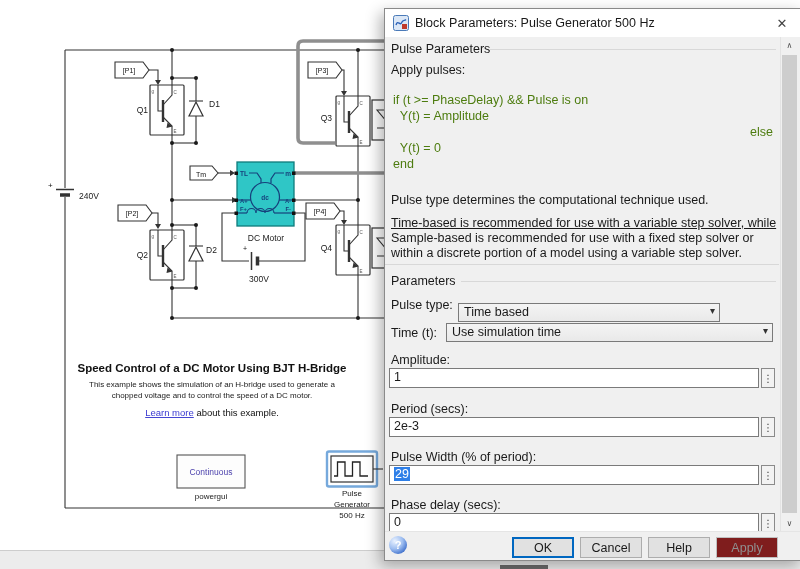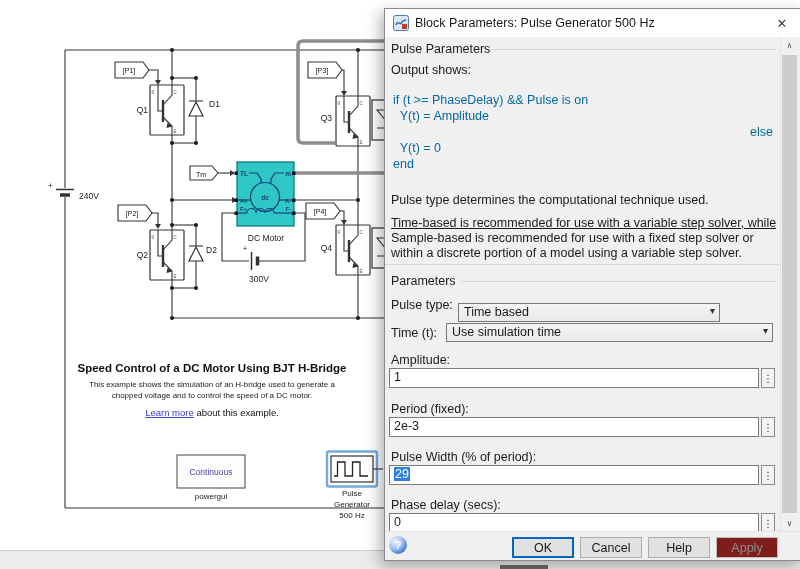--- a/index.html
+++ b/index.html
@@ -35,21 +35,21 @@
   #dialog{position:absolute;left:384px;top:8px;width:417px;height:551px;background:#f0f0f0;
     border:1px solid #8a8a8a;box-shadow:-4px 5px 14px rgba(0,0,0,.30);z-index:10;}
   .titlebar{position:absolute;left:0;top:0;width:417px;height:28px;background:#fff;}
   .sl-icon{position:absolute;left:8px;top:6px;}
   .dlg-title{position:absolute;left:30px;top:7px;font-size:12.5px;color:#191919;white-space:nowrap;}
   .close-btn{position:absolute;left:384px;top:2px;width:26px;height:24px;display:flex;
     align-items:center;justify-content:center;font-size:13px;color:#444;cursor:default;}
   .dlg-body{position:absolute;left:0;top:28px;width:417px;height:495px;overflow:hidden;background:#f0f0f0;}
   .lbl{position:absolute;font-size:12.5px;color:#1a1a1a;white-space:nowrap;}
   .hline{position:absolute;height:1px;background:#d8d8d8;}
-  .codeln{position:absolute;left:8px;width:380px;font-size:12.5px;color:#0369a1;white-space:pre;}
+  .codeln{position:absolute;left:8px;width:380px;font-size:12.5px;color:#4d7c0f;white-space:pre;}
   .combo{position:absolute;height:19px;background:linear-gradient(#f4f4f4,#e9e9e9);
     border:1px solid #7a7a7a;box-sizing:border-box;font-size:12.5px;color:#1a1a1a;}
   .combo-txt{position:absolute;left:5px;top:1px;white-space:nowrap;}
   .combo-arrow{position:absolute;right:4px;top:1px;font-size:10px;color:#333;}
   .field{position:absolute;height:20px;width:370px;left:4px;background:#fff;border:1px solid #7a7a7a;
     box-sizing:border-box;font-size:12.5px;color:#1a1a1a;padding:1px 0 0 4px;}
   .sel{background:#2e7fe8;color:#fff;padding:0 1px;}
   .spin{position:absolute;left:376px;width:14px;height:20px;background:#f2f2f2;border:1px solid #8a8a8a;
     box-sizing:border-box;display:flex;align-items:center;justify-content:center;font-size:10px;color:#333;}
   .scrollbar{position:absolute;left:395px;top:0;width:17px;height:495px;background:#f0f0f0;border-left:1px solid #e3e3e3;box-sizing:border-box;}
@@ -283,21 +283,21 @@
     <span class="dlg-title">Block Parameters: Pulse Generator 500 Hz</span>
     <div class="close-btn">
       <span>✕</span>
     </div>
   </div>
 
   <div class="dlg-body">
     <div class="lbl" style="left:6px;top:5px;">Pulse Parameters</div>
     <div class="hline" style="left:104px;top:12px;width:287px;"></div>
 
-    <div class="lbl" style="left:6px;top:26px;">Output shows:</div>
+    <div class="lbl" style="left:6px;top:26px;">Apply pulses:</div>
 
     <div class="codeln" style="top:56px;">if (t &gt;= PhaseDelay) &amp;&amp; Pulse is on</div>
     <div class="codeln" style="top:72px;">  Y(t) = Amplitude</div>
     <div class="codeln" style="top:88px;text-align:right;">else</div>
     <div class="codeln" style="top:104px;">  Y(t) = 0</div>
     <div class="codeln" style="top:120px;">end</div>
 
     <div class="lbl" style="left:6px;top:156px;">Pulse type determines the computational technique used.</div>
 
     <div class="lbl" style="left:6px;top:179px;text-decoration:underline;">Time-based is recommended for use with a variable step solver, while</div>
@@ -321,21 +321,21 @@
     </div>
 
     <div class="lbl" style="left:6px;top:316px;">Amplitude:</div>
     <div class="field" style="top:331px;">
       <span>1</span>
     </div>
     <div class="spin" style="top:331px;">
       <span>⋮</span>
     </div>
 
-    <div class="lbl" style="left:6px;top:365px;">Period (fixed):</div>
+    <div class="lbl" style="left:6px;top:365px;">Period (secs):</div>
     <div class="field" style="top:380px;">
       <span>2e-3</span>
     </div>
     <div class="spin" style="top:380px;">
       <span>⋮</span>
     </div>
 
     <div class="lbl" style="left:6px;top:413px;">Pulse Width (% of period):</div>
     <div class="field" style="top:428px;">
       <span class="sel">29</span>

